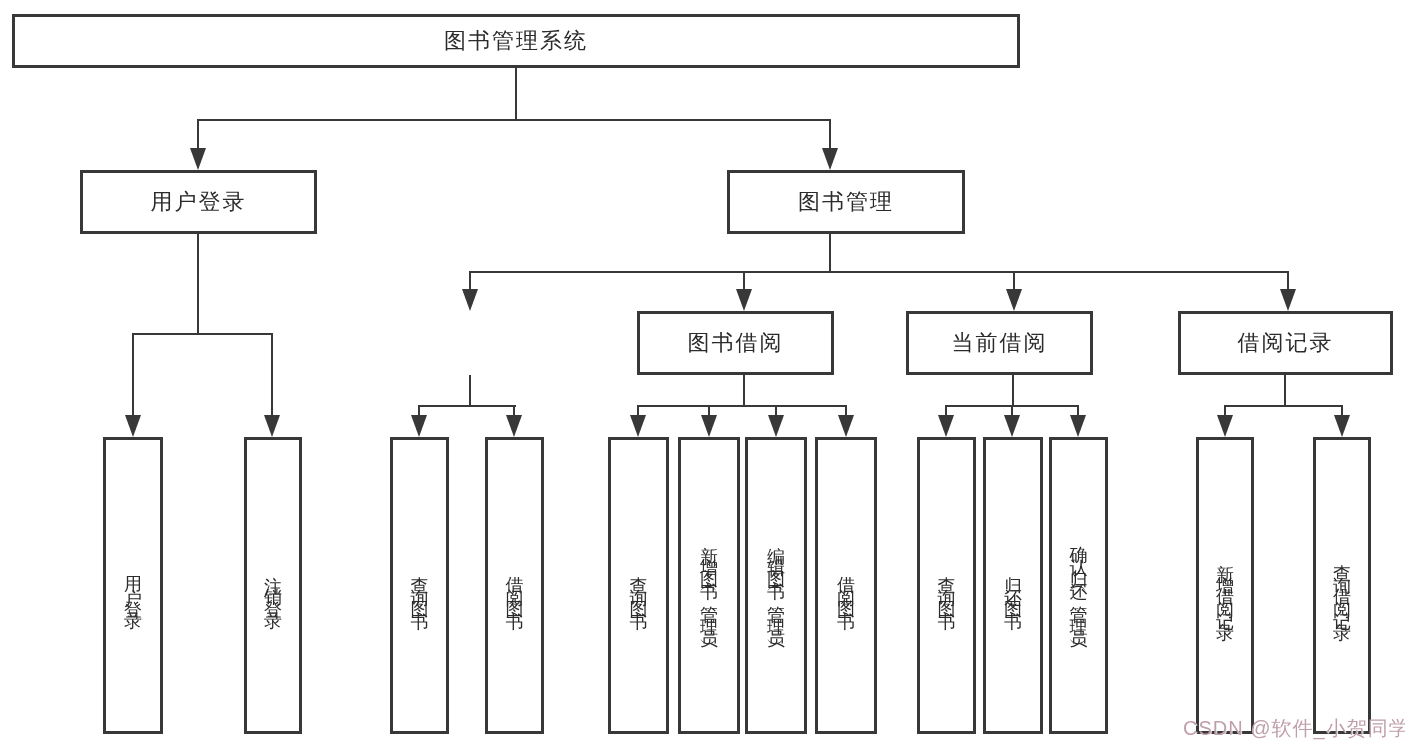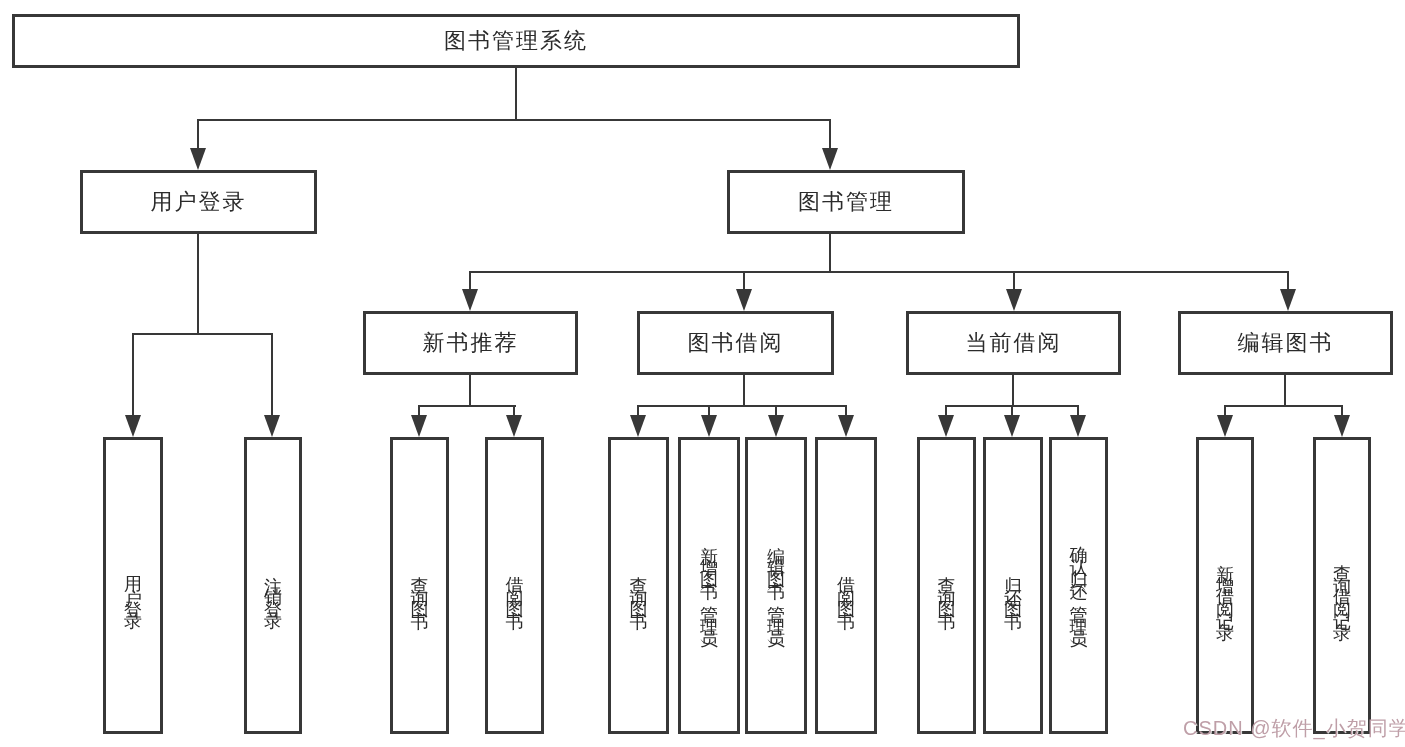--- a/index.html
+++ b/index.html
@@ -61,24 +61,23 @@
     <div class="line" style="left:469px;top:273px;width:2px;height:16px;"></div>
     <div class="arrow" style="left:462px;top:289px;"></div>
     <div class="line" style="left:743px;top:273px;width:2px;height:16px;"></div>
     <div class="arrow" style="left:736px;top:289px;"></div>
     <div class="line" style="left:1013px;top:273px;width:2px;height:16px;"></div>
     <div class="arrow" style="left:1006px;top:289px;"></div>
     <div class="line" style="left:1287px;top:273px;width:2px;height:16px;"></div>
     <div class="arrow" style="left:1280px;top:289px;"></div>
   </div>
 
-  <div class="box h" style="left:363px;top:311px;width:215px;height:64px;">新书推荐</div>
   <div class="box h" style="left:637px;top:311px;width:197px;height:64px;">图书借阅</div>
-  <div class="box h" style="left:906px;top:311px;width:215px;height:64px;">当前借阅</div>
-  <div class="box h" style="left:1178px;top:311px;width:215px;height:64px;">编辑图书</div>
+  <div class="box h" style="left:906px;top:311px;width:187px;height:64px;">当前借阅</div>
+  <div class="box h" style="left:1178px;top:311px;width:215px;height:64px;">借阅记录</div>
 
   <div>
     <div class="line" style="left:469px;top:375px;width:2px;height:32px;"></div>
     <div class="line" style="left:418px;top:405px;width:98px;height:2px;"></div>
     <div class="line" style="left:418px;top:407px;width:2px;height:8px;"></div>
     <div class="arrow" style="left:411px;top:415px;"></div>
     <div class="line" style="left:513px;top:407px;width:2px;height:8px;"></div>
     <div class="arrow" style="left:506px;top:415px;"></div>
   </div>
 

